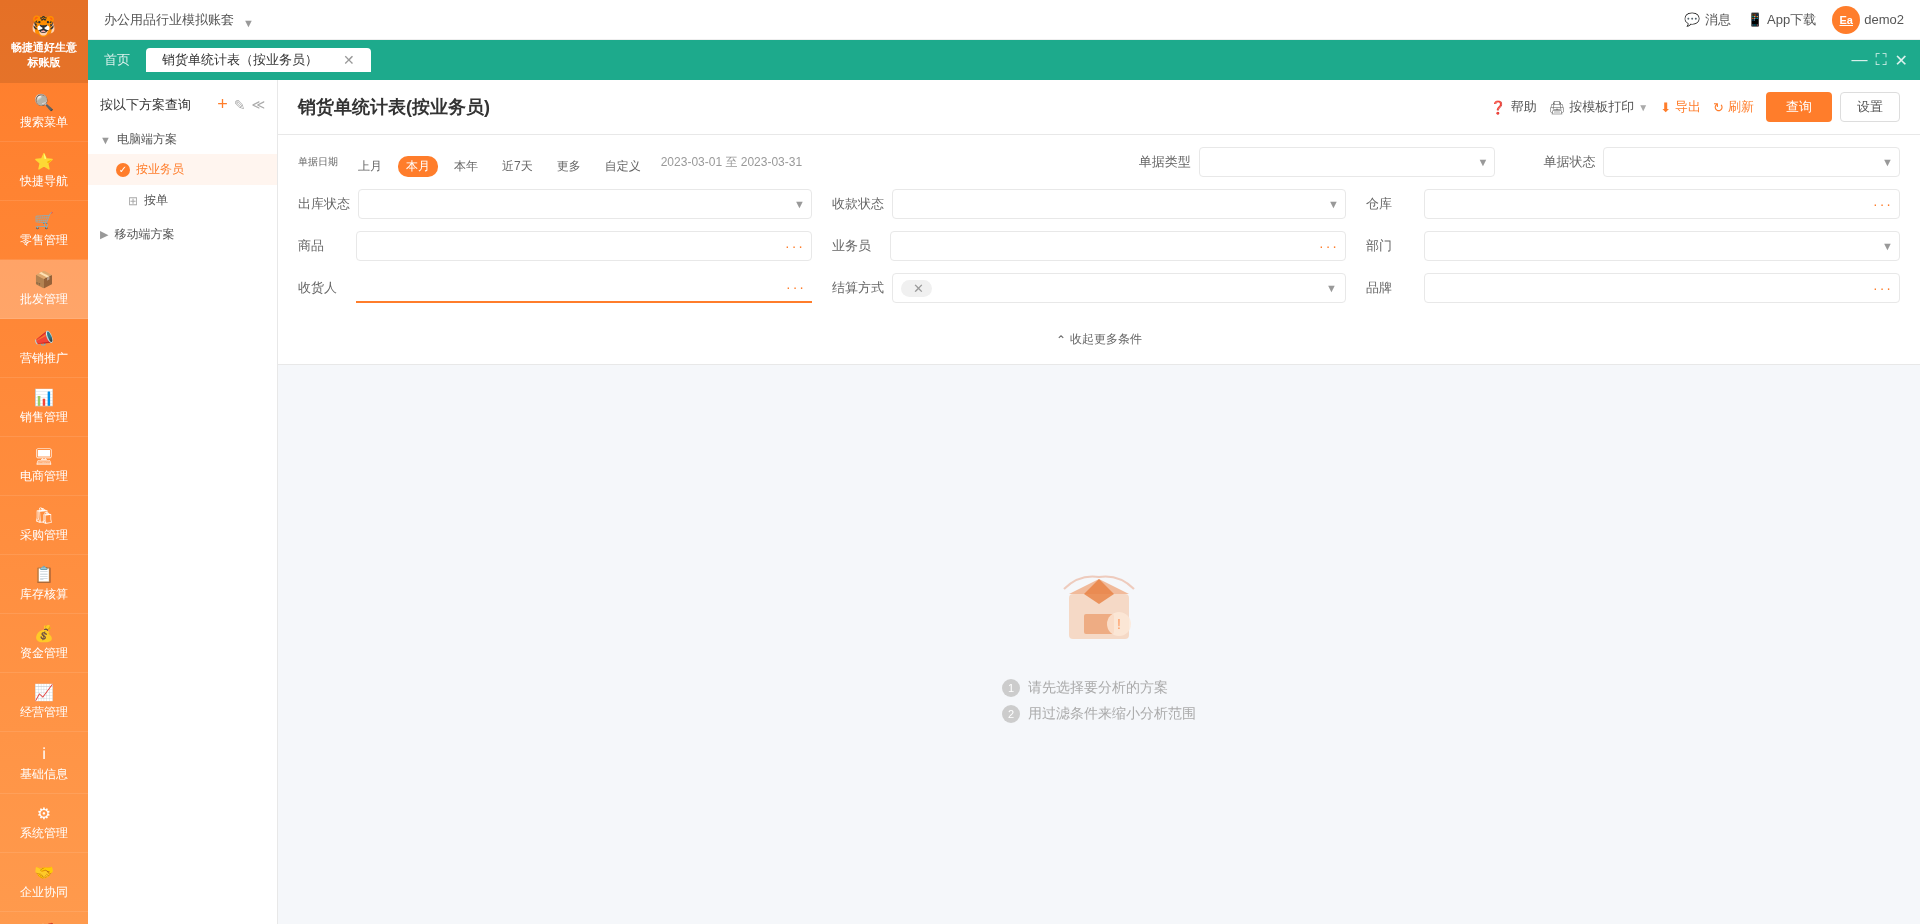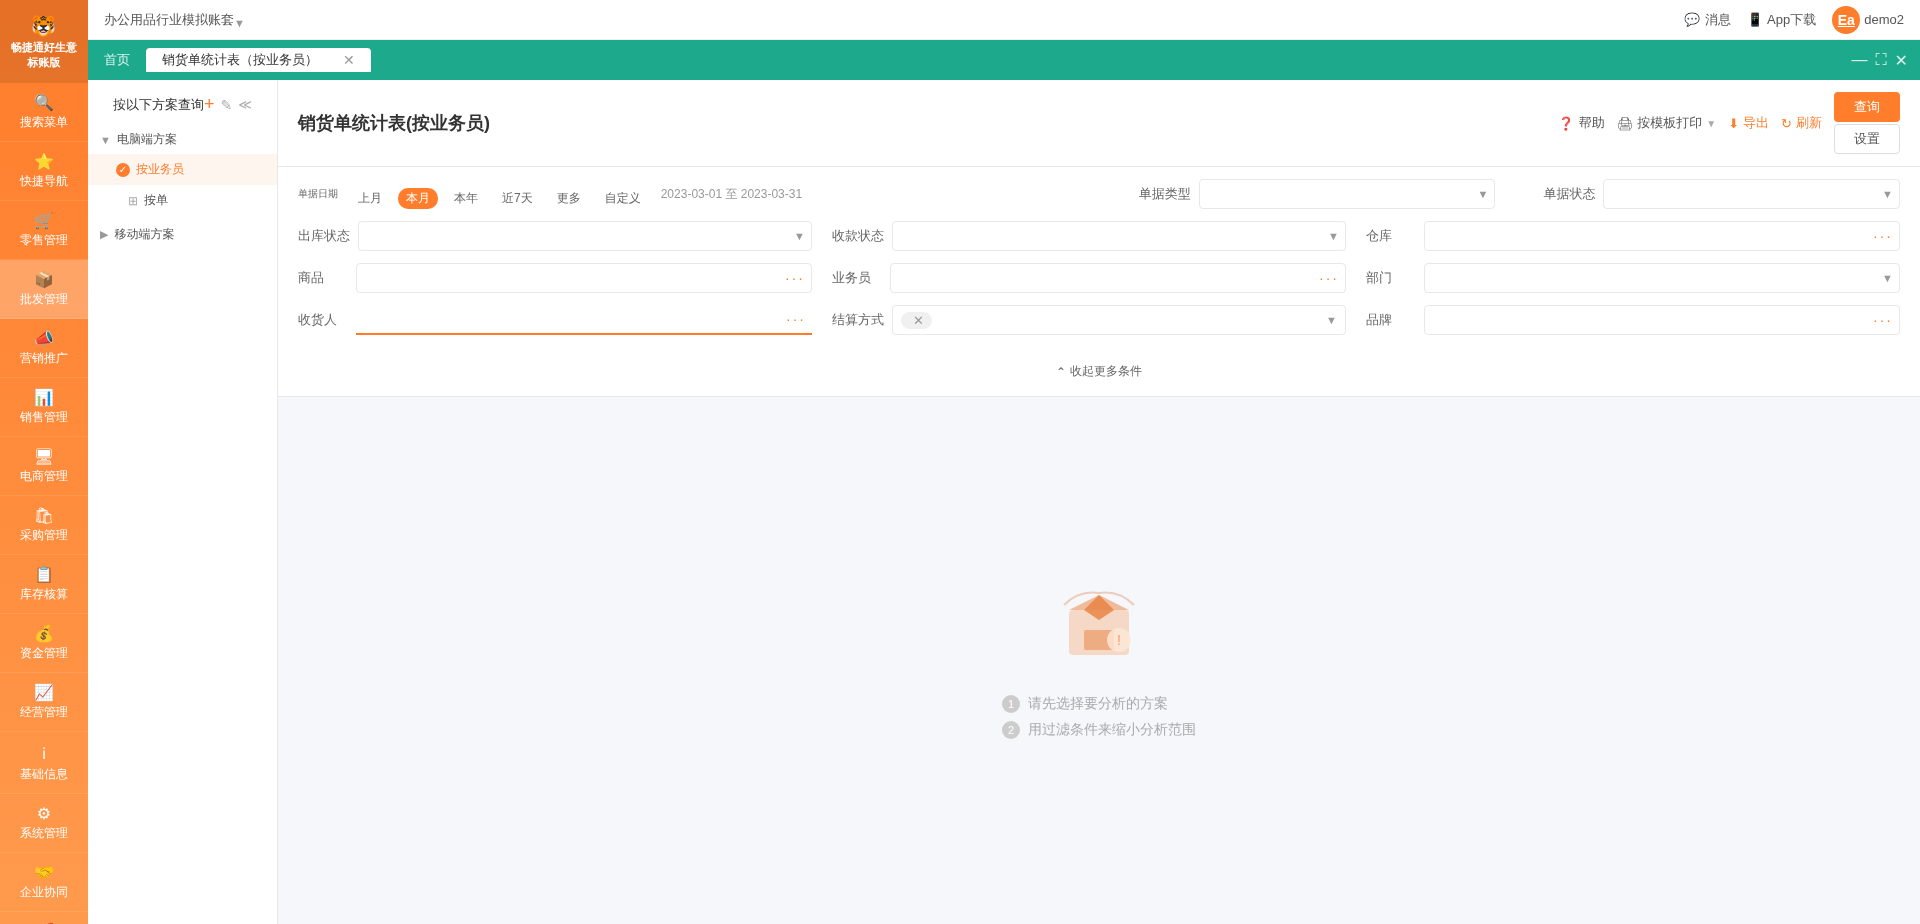--- a/index.html
+++ b/index.html
@@ -57,21 +57,21 @@
       background: white;
       display: flex;
       align-items: center;
       padding: 0 16px;
       border-bottom: 1px solid #eee;
       justify-content: space-between;
     }
     .header-left {
       display: flex;
       align-items: flex-end;
-      gap: 0;
+      gap: 9px;
       font-size: 13px;
       color: #555;
     }
     .header-right {
       display: flex;
       align-items: center;
       gap: 16px;
       font-size: 13px;
       color: #555;
     }
@@ -83,21 +83,21 @@
     }
     .avatar {
       width: 28px;
       height: 28px;
       border-radius: 50%;
       background: #ff7d2b;
       display: flex;
       align-items: center;
       justify-content: center;
       color: white;
-      font-size: 14px;
+      font-size: 11px;
       font-weight: bold;
       text-decoration: underline;
     }
 
     
     #tab-bar {
       height: 40px;
       background: #1daa8c;
       display: flex;
       align-items: center;
@@ -151,21 +151,21 @@
     #left-panel {
       width: 190px;
       background: white;
       border-right: 1px solid #e8e8e8;
       flex-shrink: 0;
       padding: 8px 0;
     }
     .panel-header {
       display: flex;
       align-items: center;
-      justify-content: center;
+      justify-content: space-between;
       padding: 6px 12px;
       font-size: 13px;
       color: #333;
       font-weight: 500;
     }
     .panel-header-actions {
       display: flex;
       gap: 6px;
       align-items: center;
     }
@@ -432,22 +432,22 @@
       border-radius: 10px;
       padding: 1px 8px;
       font-size: 12px;
       color: #555;
     }
     .tag-x .x { color: #999; cursor: pointer; font-size: 13px; }
 
     
     .page-header-buttons {
       display: flex;
-      gap: 2px;
-      flex-direction: column;
+      gap: 8px;
+      flex-direction: row;
     }
   </style>
 </head>
 <body>
 
 <div id="sidebar">
   <div class="logo-area">
     <span class="logo-icon">🐯</span>
     <span>畅捷通好生意</span><br>
     <span>标账版</span>

